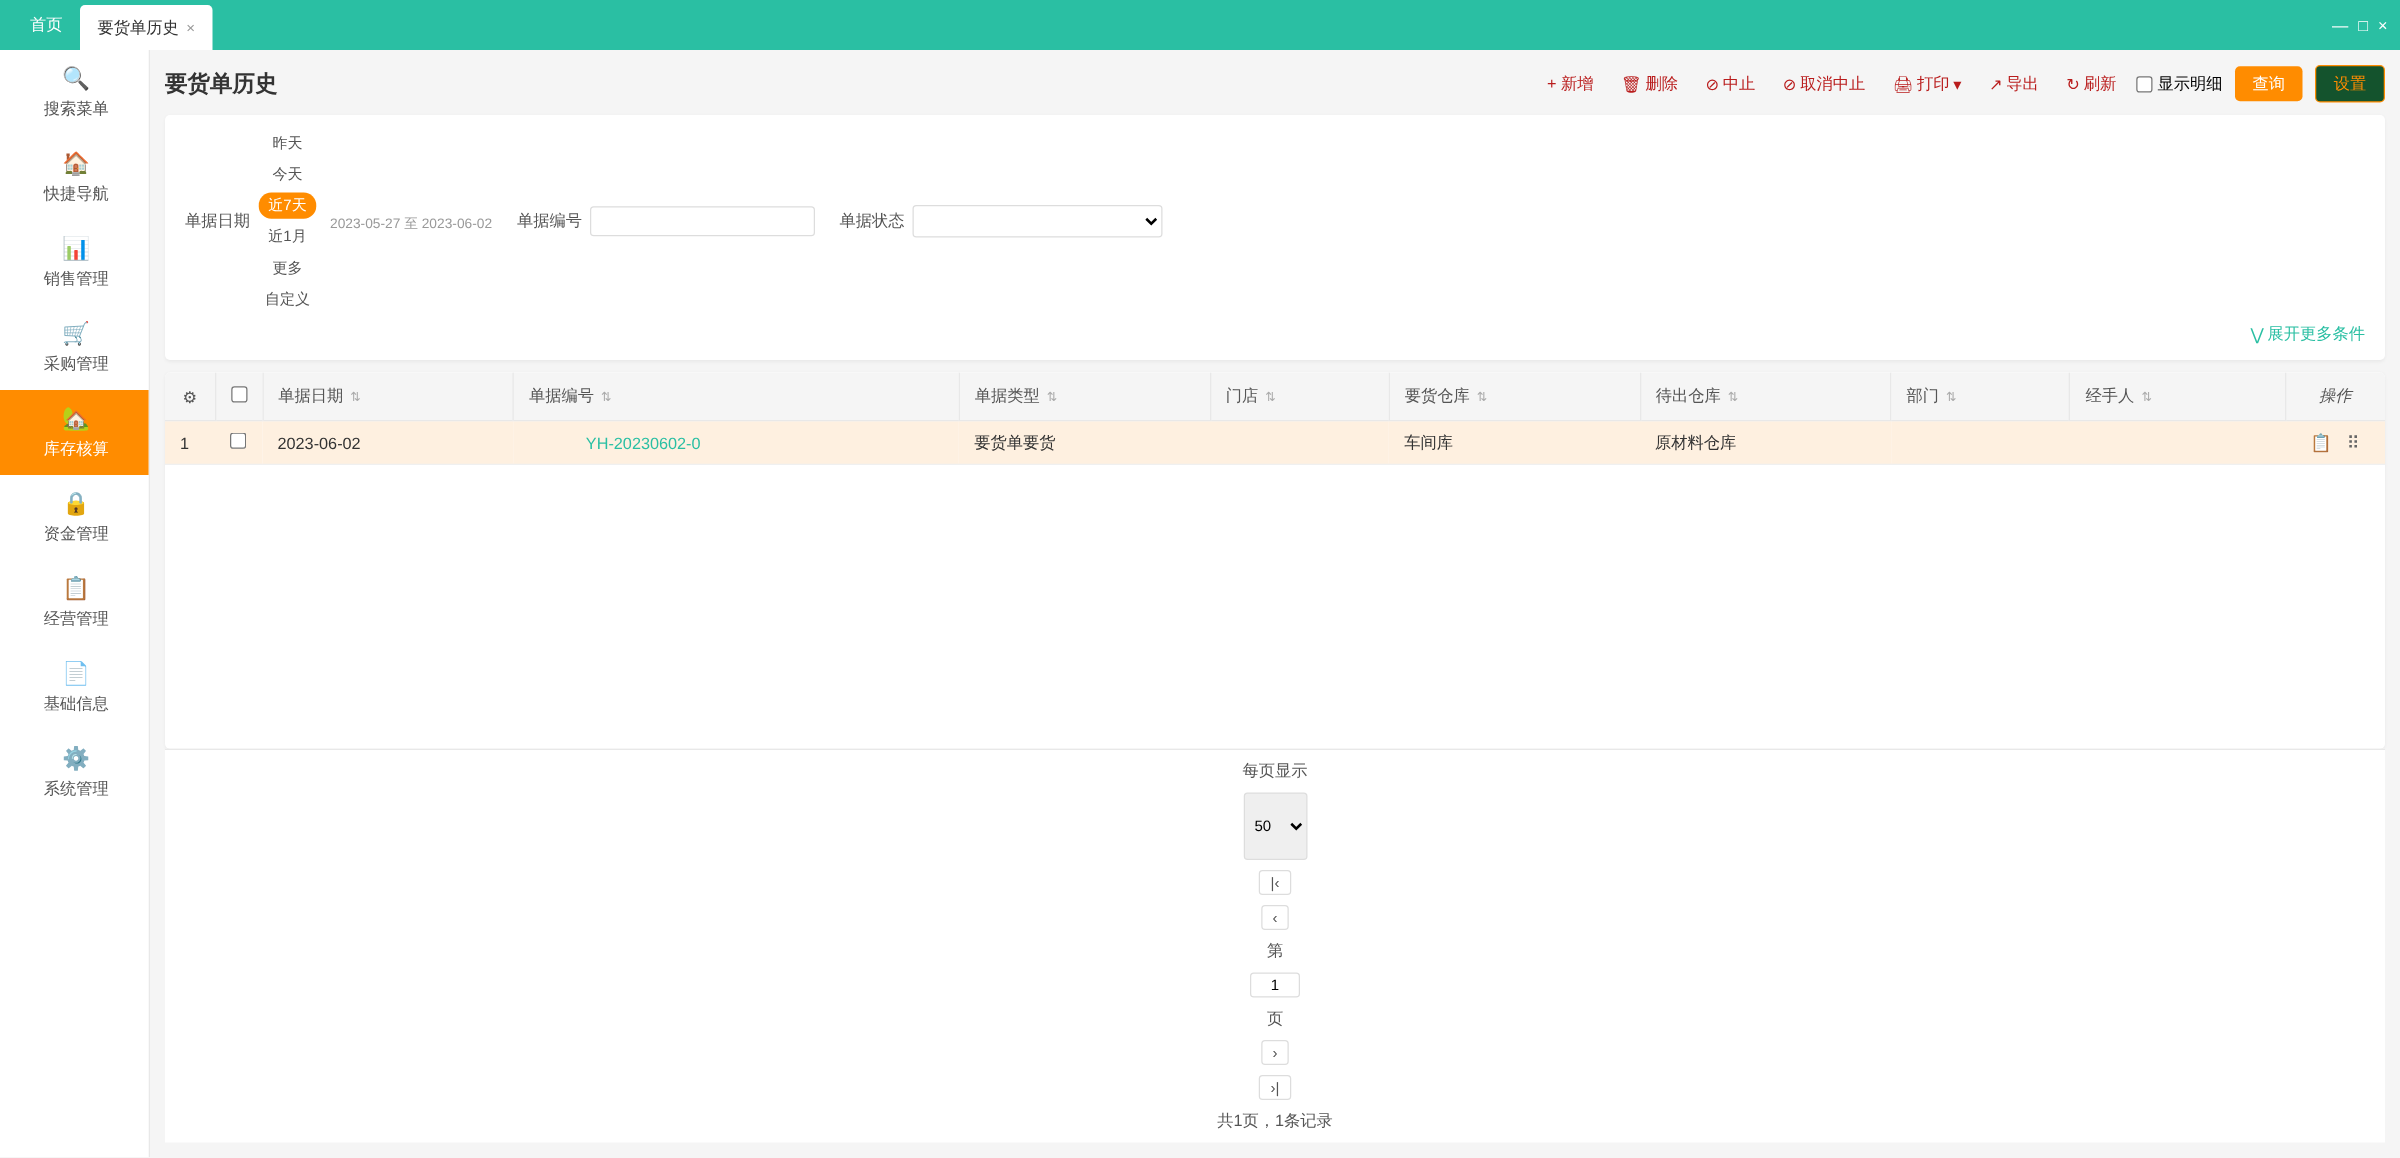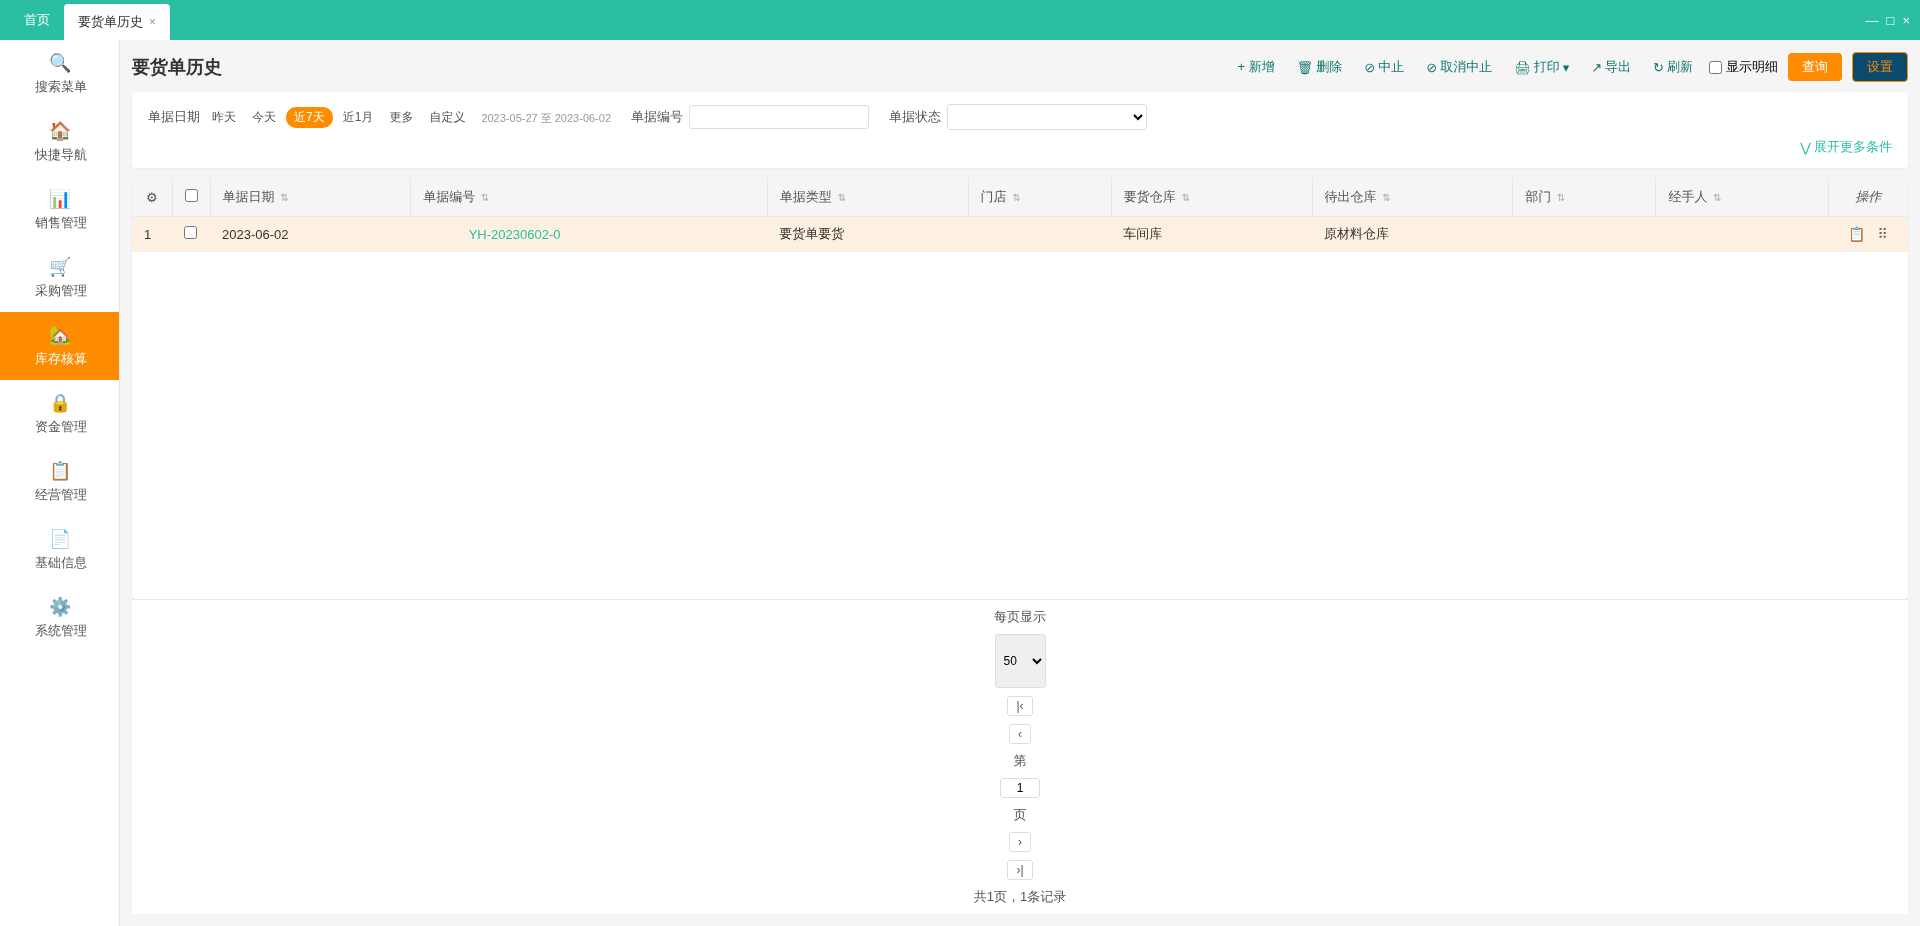--- a/index.html
+++ b/index.html
@@ -104,35 +104,35 @@
     .header-actions {
       display: flex;
       align-items: center;
       gap: 10px;
     }
     .action-btn {
       display: flex;
       align-items: center;
       gap: 3px;
       cursor: pointer;
-      color: #0f766e;
+      color: #b91c1c;
       font-size: 13px;
       padding: 4px 6px;
       border-radius: 3px;
     }
     .action-btn.primary {
       background: #ff8c00;
       color: white;
       border: none;
       border-radius: 4px;
       padding: 5px 14px;
       cursor: pointer;
     }
     .action-btn.secondary {
-      background: #0c4a6e;
+      background: #14532d;
       color: #ff8c00;
       border: 1px solid #ff8c00;
       border-radius: 4px;
       padding: 5px 14px;
       cursor: pointer;
     }
 
     
     .filter-area {
       background: white;
@@ -146,21 +146,21 @@
       align-items: center;
       gap: 20px;
       flex-wrap: wrap;
     }
     .filter-item {
       display: flex;
       align-items: center;
       gap: 6px;
     }
     .filter-label { color: #555; white-space: nowrap; }
-    .date-filter { display: flex; align-items: center; gap: 4px; }
+    .date-filter { display: flex; align-items: center; gap: 4px; flex-direction: column; }
     .date-btn {
       padding: 2px 6px;
       cursor: pointer;
       border-radius: 3px;
       color: #555;
       font-size: 12px;
     }
     .date-btn.active {
       background: #ff8c00;
       color: white;

